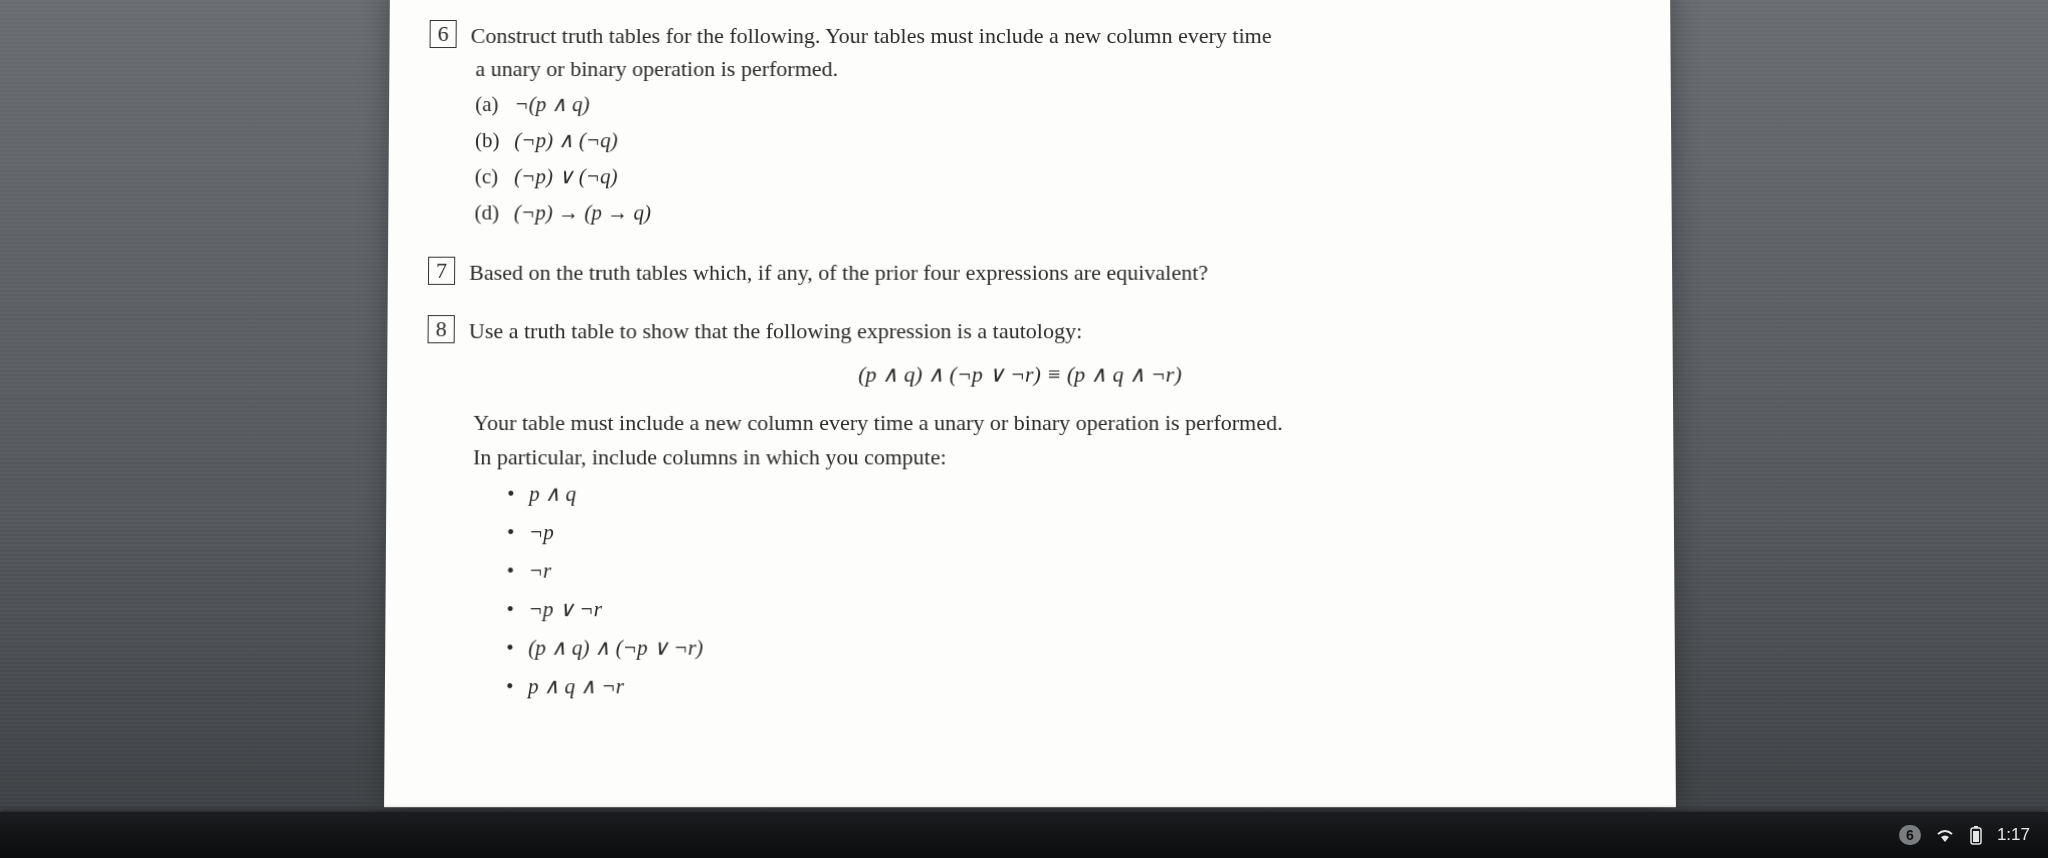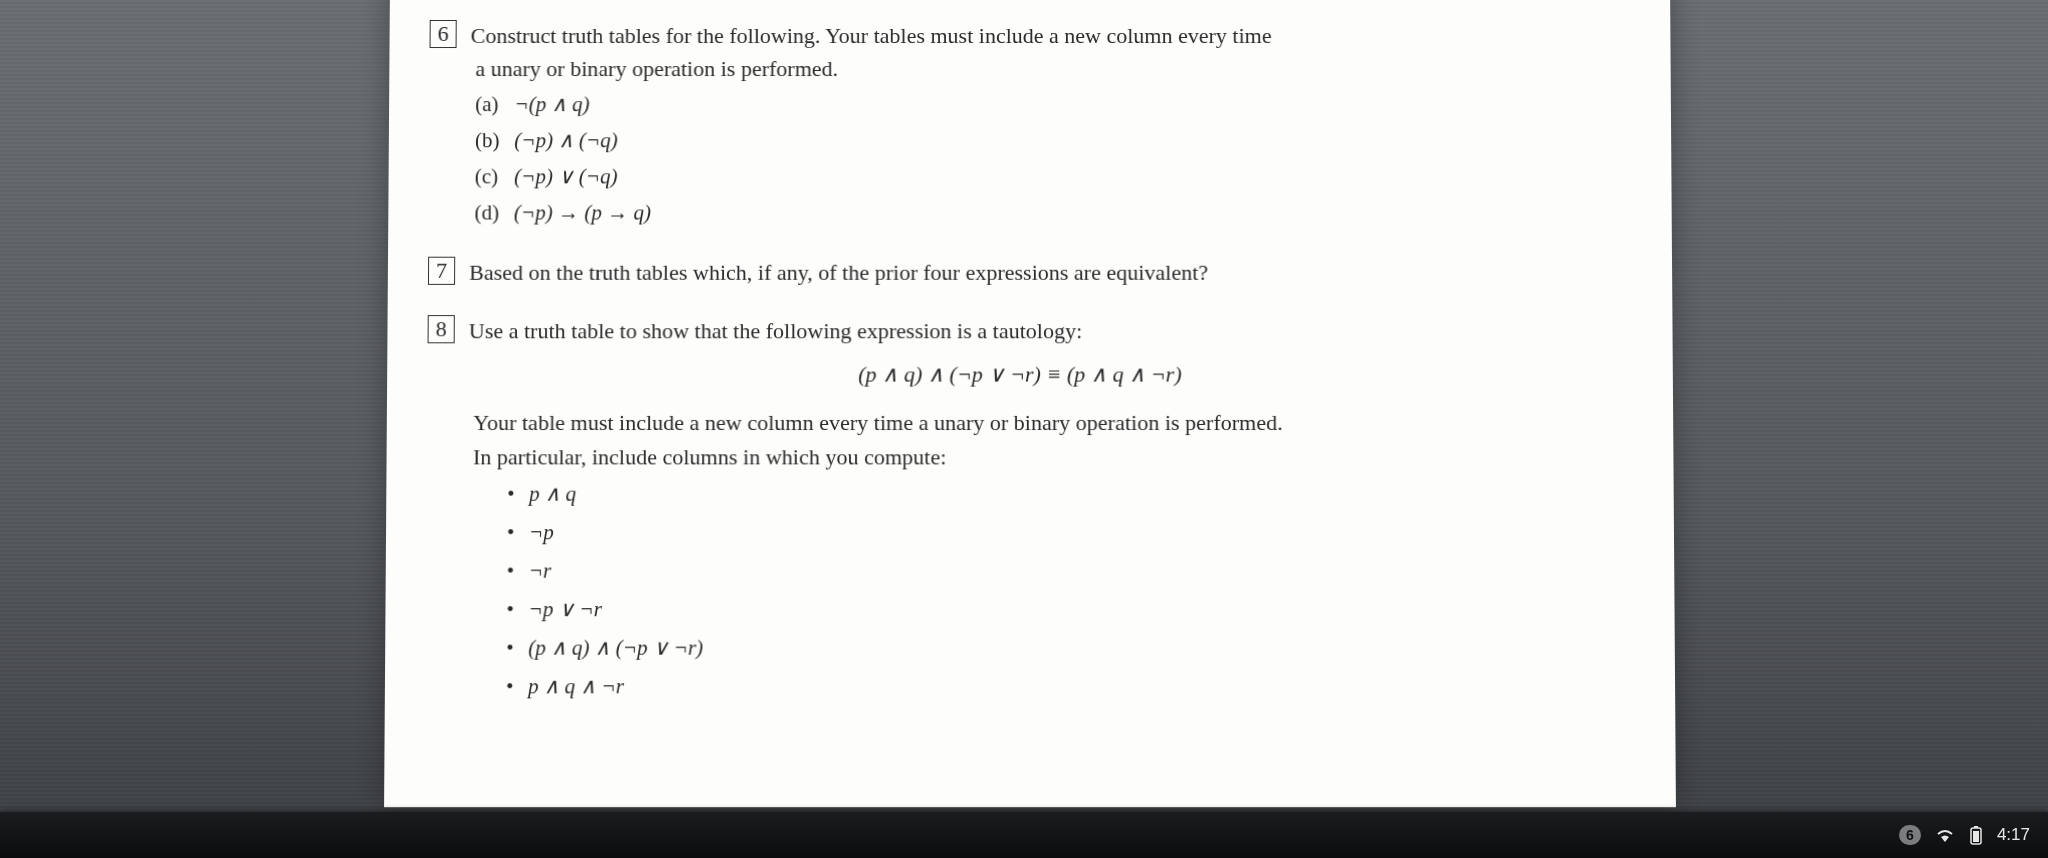--- a/index.html
+++ b/index.html
@@ -184,15 +184,15 @@
         <path d="M3 7 Q10 1 17 7" stroke="#e6e6e6" stroke-width="2" fill="none"></path>
       </svg>
     </span>
     <span class="battery-icon">
       <svg width="14" height="20" viewBox="0 0 14 20">
         <rect x="2" y="3" width="10" height="16" rx="2" fill="none" stroke="#e6e6e6" stroke-width="1.5"></rect>
         <rect x="5" y="1" width="4" height="2" fill="#e6e6e6"></rect>
         <rect x="4" y="6" width="6" height="11" fill="#e6e6e6"></rect>
       </svg>
     </span>
-    <span>4:17</span>
+    <span>1:17</span>
   </div>
 </div>
 
 </body></html>

